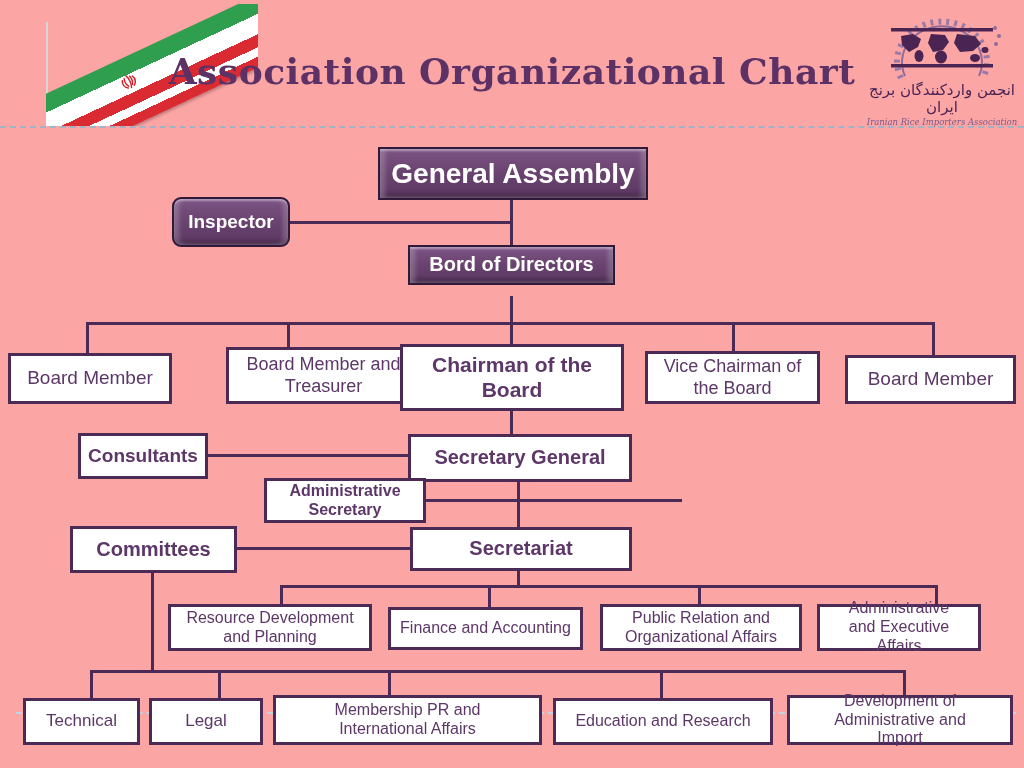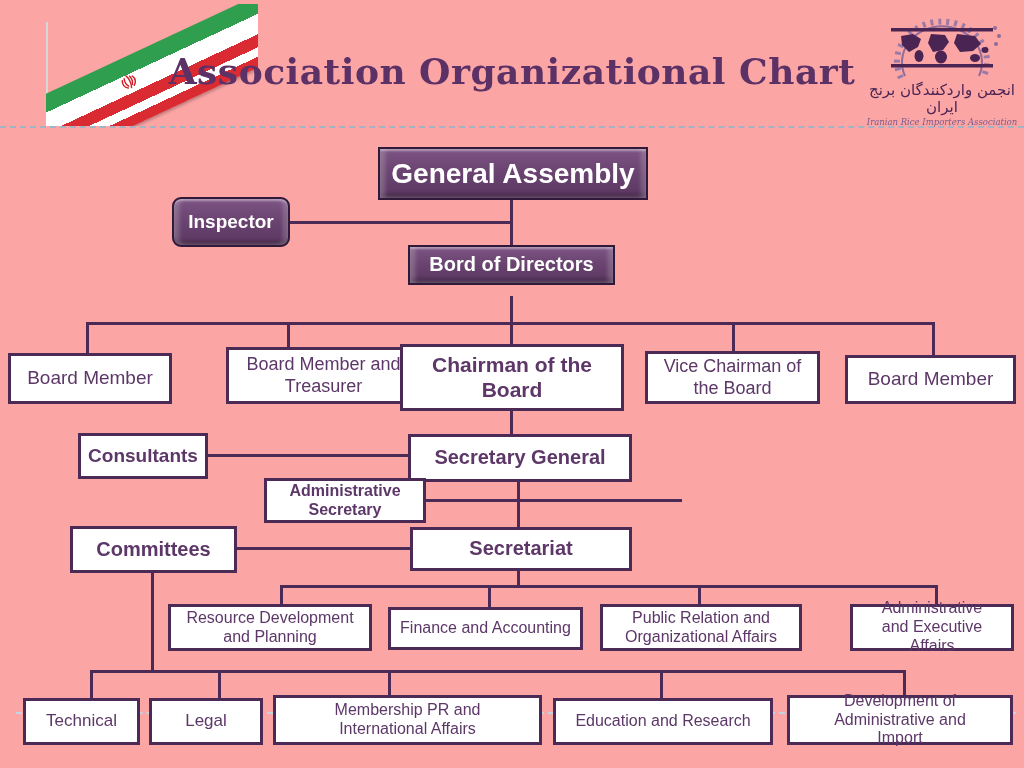--- a/index.html
+++ b/index.html
@@ -133,21 +133,21 @@
   <div class="node outline bold" style="left:78px;top:433px;width:130px;height:46px;font-size:19px;">Consultants</div>
   <div class="node outline bold" style="left:408px;top:434px;width:224px;height:48px;font-size:20px;">Secretary General</div>
   <div class="node outline bold" style="left:240px;top:478px;width:162px;height:45px;font-size:16px;padding:4px 18px;margin-left:24px;">Administrative Secretary</div>
 
   <div class="node outline bold" style="left:70px;top:526px;width:167px;height:47px;font-size:20px;">Committees</div>
   <div class="node outline bold" style="left:410px;top:527px;width:222px;height:44px;font-size:20px;">Secretariat</div>
 
   <div class="node outline" style="left:168px;top:604px;width:204px;height:47px;font-size:16px;padding:0 10px;">Resource Development and Planning</div>
   <div class="node outline" style="left:388px;top:607px;width:195px;height:43px;font-size:16px;">Finance and Accounting</div>
   <div class="node outline" style="left:600px;top:604px;width:202px;height:47px;font-size:16px;padding:0 18px;">Public Relation and Organizational Affairs</div>
-  <div class="node outline" style="left:817px;top:604px;width:164px;height:47px;font-size:16px;padding:0 22px;margin-left:33px;">Administrative and Executive Affairs</div>
+  <div class="node outline" style="left:817px;top:604px;width:164px;height:47px;font-size:16px;padding:0 22px;">Administrative and Executive Affairs</div>
 
   <div class="node outline" style="left:23px;top:698px;width:117px;height:47px;font-size:17px;">Technical</div>
   <div class="node outline" style="left:149px;top:698px;width:114px;height:47px;font-size:17px;">Legal</div>
   <div class="node outline" style="left:273px;top:695px;width:269px;height:50px;font-size:16px;padding:0 45px;">Membership PR and International Affairs</div>
   <div class="node outline" style="left:553px;top:698px;width:220px;height:47px;font-size:16px;">Education and Research</div>
   <div class="node outline" style="left:787px;top:695px;width:226px;height:50px;font-size:16px;padding:0 20px;">Development of Administrative and Import</div>
 
 </div>
 
 </body></html>

